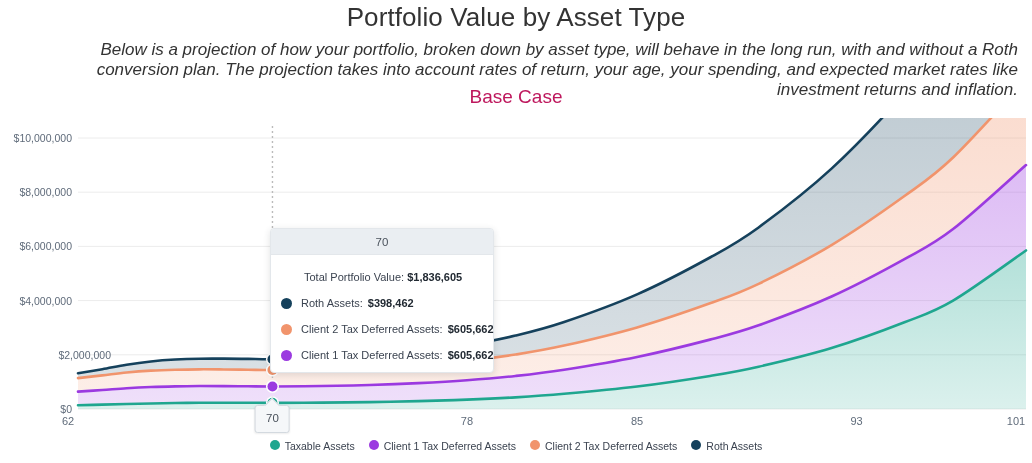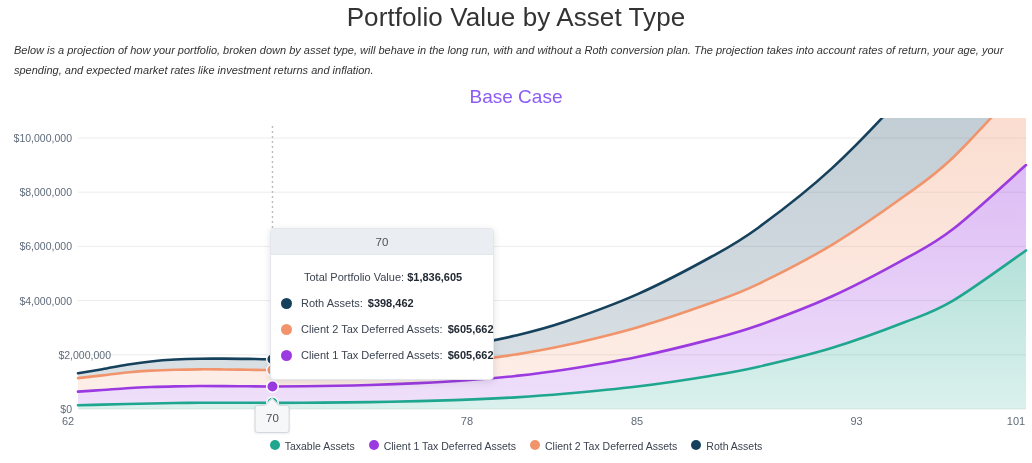--- a/index.html
+++ b/index.html
@@ -29,35 +29,35 @@
     font-size: 26px;
     font-weight: 400;
     color: #333333;
     letter-spacing: 0.1px;
   }
   .chart-desc {
     position: absolute;
     top: 40px;
     left: 14px;
     width: 1004px;
-    text-align: left;
-    font-size: 11px;
+    text-align: right;
+    font-size: 17px;
     font-style: italic;
     line-height: 20px;
     color: #333333;
   }
   .chart-subtitle {
     position: absolute;
     top: 86px;
     left: 0;
     width: 1032px;
     text-align: center;
     font-size: 19px;
     font-weight: 400;
-    color: #8b5cf6;
+    color: #be185d;
   }
 
   
   .plot-wrap {
     position: absolute;
     left: 0;
     top: 118px;
     width: 1032px;
     height: 345px;
   }
@@ -128,21 +128,21 @@
   .tooltip-head {
     background: #eaeef2;
     border-bottom: 1px solid #e3e7eb;
     border-radius: 3px 3px 0 0;
     text-align: center;
     padding: 7px 0 6px 0;
     font-size: 11.5px;
     color: #4a525c;
   }
   .tooltip-body {
-    padding: 9px 10px 11px 10px;
+    padding: 9px 10px 4px 10px;
   }
   .tt-total {
     padding: 7px 0 7px 23px;
     font-size: 11px;
     color: #3b4350;
     white-space: nowrap;
   }
   .tt-total b { font-weight: bold; color: #222a33; }
   .tt-row {
     display: flex;

